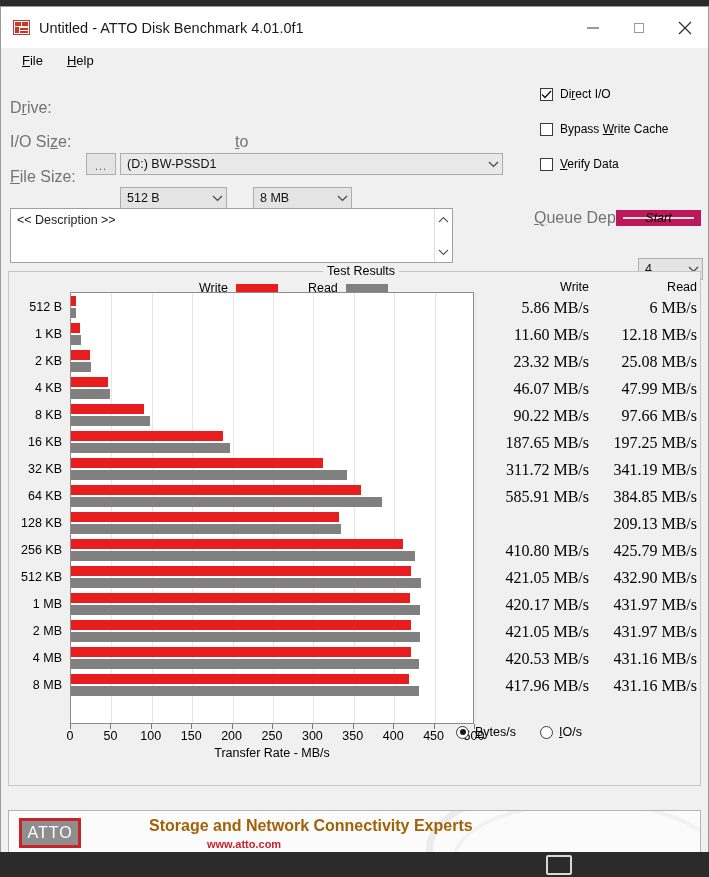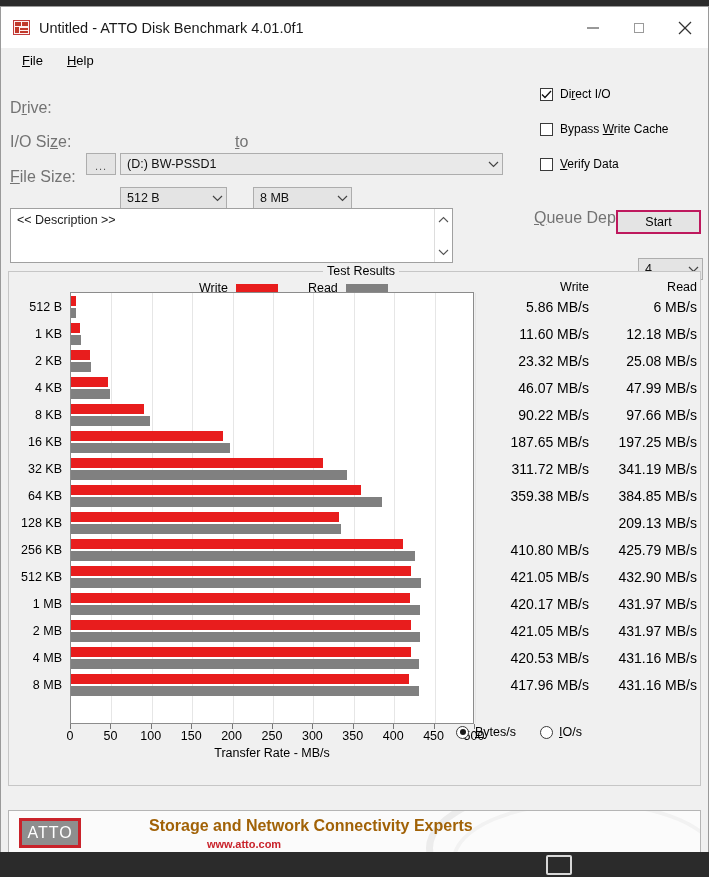--- a/index.html
+++ b/index.html
@@ -89,24 +89,24 @@
   }
   .desctext{
     flex:1 1 auto;padding:4px 6px;font-size:12.5px;color:#222;
   }
   .descscroll{
     width:17px;flex:0 0 auto;background:#fff;border-left:1px solid #ddd;
     display:flex;flex-direction:column;justify-content:space-between;
     align-items:center;padding:3px 0;
   }
   .start-btn{
-    position:absolute;left:615px;top:2px;width:85px;height:24px;
-    background:#e4e4e4;border:2px solid #be185d;box-sizing:border-box;
+    position:absolute;left:615px;top:2px;width:85px;height:16px;
+    background:#e4e4e4;border:7px solid #be185d;box-sizing:border-box;
     display:flex;align-items:center;justify-content:center;
-    font-size:12.5px;color:#000;
+    font-size:12.5px;color:#000;font-style:italic;
   }
   
   .resultsgroup{
     position:relative;margin:0 7px 16px 7px;flex:1 1 auto;
     border:1px solid #c6c6c6;background:#f0f0f0;
   }
   .group-title{
     position:absolute;left:314px;top:-8px;background:#f0f0f0;
     padding:0 4px;font-size:12.5px;color:#000;
   }
@@ -145,21 +145,21 @@
     transform:translateX(-50%);white-space:nowrap;
   }
   .xtitle{
     position:absolute;left:61px;top:474px;width:404px;text-align:center;
     font-size:12.5px;color:#000;
   }
   
   .datacols{position:absolute;left:478px;top:8px;width:216px;}
   .datahead{display:flex;font-size:12.5px;}
   .datahead span{flex:1 1 50%;text-align:right;padding-right:6px;box-sizing:border-box;}
-  .datarow{display:flex;height:27px;line-height:27px;font-size:14px;}
+  .datarow{display:flex;height:27px;line-height:27px;font-size:16px;font-family:Liberation Serif, serif;}
   .datarow span{flex:1 1 50%;text-align:right;padding-right:6px;box-sizing:border-box;}
   
   .radios{
     position:absolute;left:447px;top:453px;display:flex;align-items:center;
     font-size:12.5px;
   }
   .radio{
     width:13px;height:13px;border:1px solid #3a3a3a;border-radius:50%;
     box-sizing:border-box;background:#fff;margin-right:6px;flex:0 0 auto;
     display:flex;align-items:center;justify-content:center;
@@ -496,21 +496,21 @@
           </div>
           <div class="datarow">
             <span>187.65 MB/s</span>
             <span>197.25 MB/s</span>
           </div>
           <div class="datarow">
             <span>311.72 MB/s</span>
             <span>341.19 MB/s</span>
           </div>
           <div class="datarow">
-            <span>359.38 MB/s</span>
+            <span>585.91 MB/s</span>
             <span>384.85 MB/s</span>
           </div>
           <div class="datarow">
             <span>209.13 MB/s</span>
           </div>
           <div class="datarow">
             <span>410.80 MB/s</span>
             <span>425.79 MB/s</span>
           </div>
           <div class="datarow">

